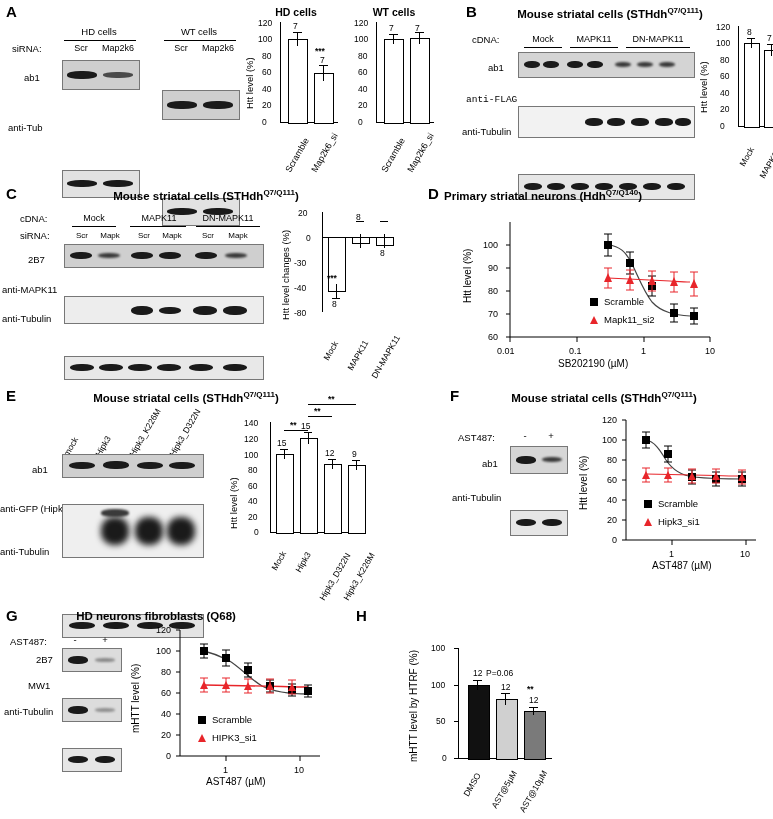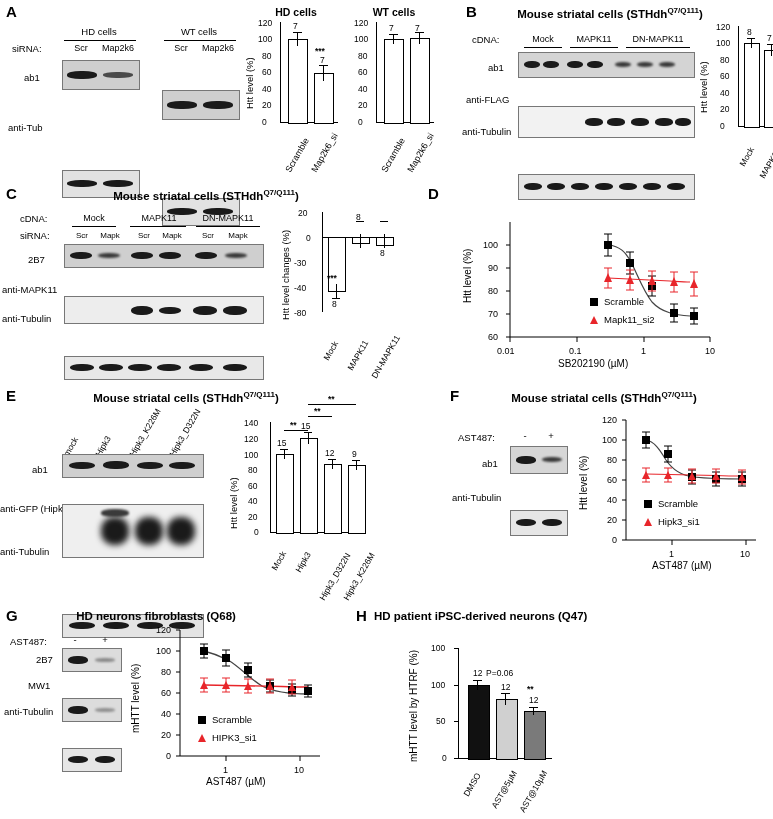--- a/index.html
+++ b/index.html
@@ -129,21 +129,21 @@
   <div class="blot" style="left:52px;top:48px;width:175px;height:24px;background:#d4d4d4;">
     <div class="band" style="left:5px;top:8px;width:16px;height:7px;"></div>
     <div class="band" style="left:24px;top:8px;width:16px;height:7px;"></div>
     <div class="band" style="left:48px;top:8px;width:16px;height:7px;"></div>
     <div class="band" style="left:68px;top:8px;width:16px;height:7px;"></div>
     <div class="bandg" style="left:96px;top:9px;width:16px;height:5px;"></div>
     <div class="bandg" style="left:118px;top:9px;width:16px;height:5px;"></div>
     <div class="bandg" style="left:140px;top:9px;width:16px;height:5px;"></div>
   </div>
 
-  <div class="lbl" style="position:absolute;left:0px;top:90px;">anti-FLAG</div>
+  <div class="lbl" style="position:absolute;left:0px;top:90px;font-family:Liberation Mono, monospace;">anti-FLAG</div>
   <div class="blot" style="left:52px;top:76px;width:175px;height:30px;background:#f2f2f2;">
     <div class="band" style="left:66px;top:11px;width:18px;height:8px;"></div>
     <div class="band" style="left:88px;top:11px;width:18px;height:8px;"></div>
     <div class="band" style="left:112px;top:11px;width:18px;height:8px;"></div>
     <div class="band" style="left:136px;top:11px;width:18px;height:8px;"></div>
     <div class="band" style="left:156px;top:11px;width:16px;height:8px;"></div>
   </div>
 
   <div class="lbl" style="position:absolute;left:-4px;top:122px;">anti-Tubulin</div>
   <div class="blot" style="left:52px;top:112px;width:175px;height:24px;background:#e6e6e6;">
@@ -258,20 +258,23 @@
     <div class="errcap" style="left:82px;top:9px;width:8px;"></div>
     <div class="cap" style="left:82px;top:36px;">8</div>
     <div class="diag2" style="left:32px;top:140px;">Mock</div>
     <div class="diag2" style="left:56px;top:150px;">MAPK11</div>
     <div class="diag2" style="left:80px;top:158px;">DN-MAPK11</div>
   </div>
 </div>
 
 <div class="panel" style="left:428px;top:186px;width:344px;height:190px;">
   <div class="plabel" style="position:absolute;left:0;top:0;">D</div>
+  <div style="position:absolute;left:16px;top:2px;font-size:11.5px;font-weight:bold;">
+    <span>Primary striatal neurons (Hdh</span><span class="sup">Q7/Q140</span><span>)</span>
+  </div>
 
   <div class="vlabel" style="position:absolute;left:34px;top:45px;height:90px;font-size:10px;">Htt level (%)</div>
   <div style="position:absolute;left:52px;top:26px;width:250px;height:160px;">
     <svg width="250" height="160">
       <line x1="30" y1="10" x2="30" y2="125" stroke="#000" stroke-width="1"></line>
       <line x1="30" y1="125" x2="230" y2="125" stroke="#000" stroke-width="1"></line>
 
       <line x1="26" y1="125" x2="30" y2="125" stroke="#000"></line>
         <text x="8" y="128" font-size="9" font-family="Liberation Sans">60</text>
       <line x1="26" y1="102" x2="30" y2="102" stroke="#000"></line>
@@ -628,21 +631,20 @@
       <polygon points="54,110 58,118 50,118" fill="#e8252a"></polygon>
     </svg>
     <div class="cap" style="left:64px;top:90px;font-size:9.5px;">Scramble</div>
     <div class="cap" style="left:64px;top:108px;font-size:9.5px;">HIPK3_si1</div>
     <div class="cap" style="left:58px;top:152px;font-size:10px;">AST487 (µM)</div>
   </div>
 </div>
 
 <div class="panel" style="left:356px;top:608px;width:416px;height:205px;">
   <div class="plabel" style="position:absolute;left:0;top:0;">H</div>
-  <div class="ptitle" style="position:absolute;left:18px;top:2px;width:370px;text-align:left;">HD patient iPSC-derived neurons (Q47)</div>
 
   <div class="vlabel" style="position:absolute;left:52px;top:38px;height:120px;font-size:10px;">mHTT level by HTRF (%)</div>
   <div style="position:absolute;left:72px;top:30px;width:180px;height:170px;">
     <div class="axisline" style="left:30px;top:10px;width:1px;height:110px;"></div>
     <div class="axisline" style="left:30px;top:120px;width:94px;height:1px;"></div>
     <div class="tickl" style="left:14px;top:115px;">0</div>
     <div class="tickl" style="left:8px;top:78px;">50</div>
     <div class="tickl" style="left:3px;top:42px;">100</div>
     <div class="tickl" style="left:3px;top:5px;">100</div>
     <div class="axisline" style="left:26px;top:120px;width:4px;height:1px;"></div>

